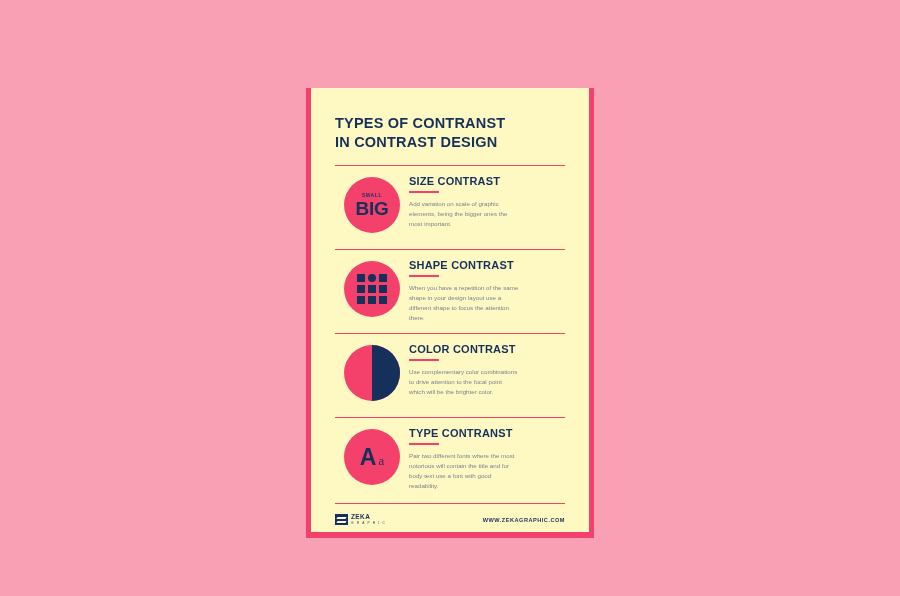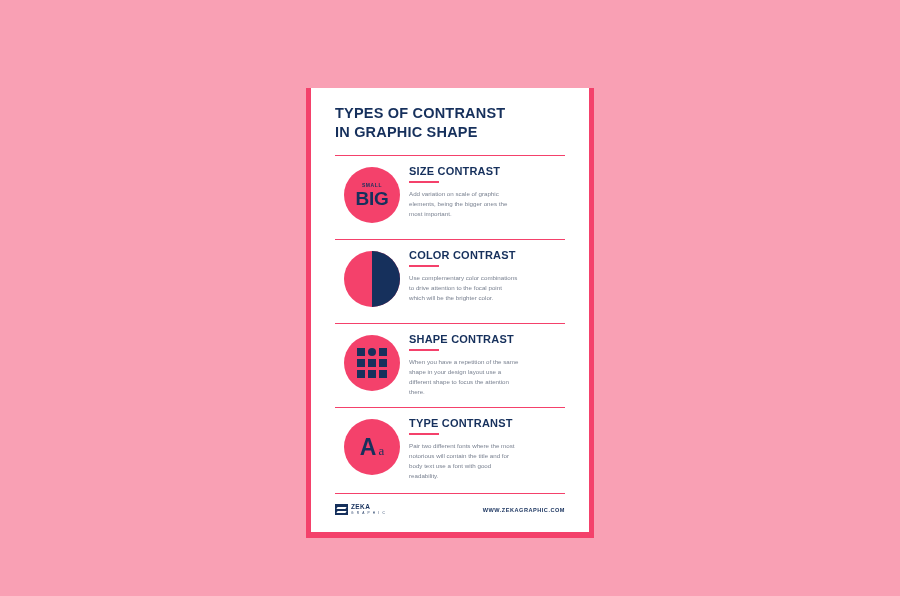--- a/index.html
+++ b/index.html
@@ -26,23 +26,23 @@
     height: 450px;
     background: #f4416b;
     box-shadow: 0 0 0 0 rgba(0,0,0,0);
   }
   .poster {
     position: absolute;
     left: 311px;
     top: 88px;
     width: 278px;
     height: 444px;
-    background: #ffffff;
+    background: #fef9c3;
     box-sizing: border-box;
-    padding: 16px 24px 18px 24px;
+    padding: 26px 24px 18px 24px;
   }
   .title {
     color: #16305c;
     font-size: 14.5px;
     font-weight: bold;
     line-height: 1.28;
     letter-spacing: 0.2px;
     margin: 0 0 4px 0;
   }
   .title .line {
@@ -231,21 +231,21 @@
 <body>
 
 <div class="stage">
 
   <div class="poster-frame"></div>
 
   <div class="poster">
 
     <h1 class="title">
       <span class="line">TYPES OF CONTRANST</span>
-      <span class="line">IN GRAPHIC SHAPE</span>
+      <span class="line">IN CONTRAST DESIGN</span>
     </h1>
 
     <div class="rows">
 
       <div class="row">
         <div class="icon-cell">
           <div class="circle">
             <div class="size-ic">
               <span class="small">SMALL</span>
               <span class="big">BIG</span>
@@ -255,50 +255,50 @@
         <div class="text-cell">
           <h2 class="row-title">SIZE CONTRAST</h2>
           <div class="row-rule"></div>
           <p class="row-desc">Add variation on scale of graphic elements, being the bigger ones the most important.</p>
         </div>
       </div>
 
       <div class="row">
         <div class="icon-cell">
           <div class="circle">
+            <div class="shape-grid">
+              <i></i>
+              <i class="round"></i>
+              <i></i>
+              <i></i>
+              <i></i>
+              <i></i>
+              <i></i>
+              <i></i>
+              <i></i>
+            </div>
+          </div>
+        </div>
+        <div class="text-cell">
+          <h2 class="row-title">SHAPE CONTRAST</h2>
+          <div class="row-rule"></div>
+          <p class="row-desc">When you have a repetition of the same shape in your design layout use a different shape to focus the attention there.</p>
+        </div>
+      </div>
+
+      <div class="row">
+        <div class="icon-cell">
+          <div class="circle">
             <span class="half-navy"></span>
           </div>
         </div>
         <div class="text-cell">
           <h2 class="row-title">COLOR CONTRAST</h2>
           <div class="row-rule"></div>
           <p class="row-desc">Use complementary color combinations to drive attention to the focal point which will be the brighter color.</p>
-        </div>
-      </div>
-
-      <div class="row">
-        <div class="icon-cell">
-          <div class="circle">
-            <div class="shape-grid">
-              <i></i>
-              <i class="round"></i>
-              <i></i>
-              <i></i>
-              <i></i>
-              <i></i>
-              <i></i>
-              <i></i>
-              <i></i>
-            </div>
-          </div>
-        </div>
-        <div class="text-cell">
-          <h2 class="row-title">SHAPE CONTRAST</h2>
-          <div class="row-rule"></div>
-          <p class="row-desc">When you have a repetition of the same shape in your design layout use a different shape to focus the attention there.</p>
         </div>
       </div>
 
       <div class="row">
         <div class="icon-cell">
           <div class="circle">
             <div class="type-ic">
               <span class="capital">A</span>
               <span class="lower">a</span>
             </div>

